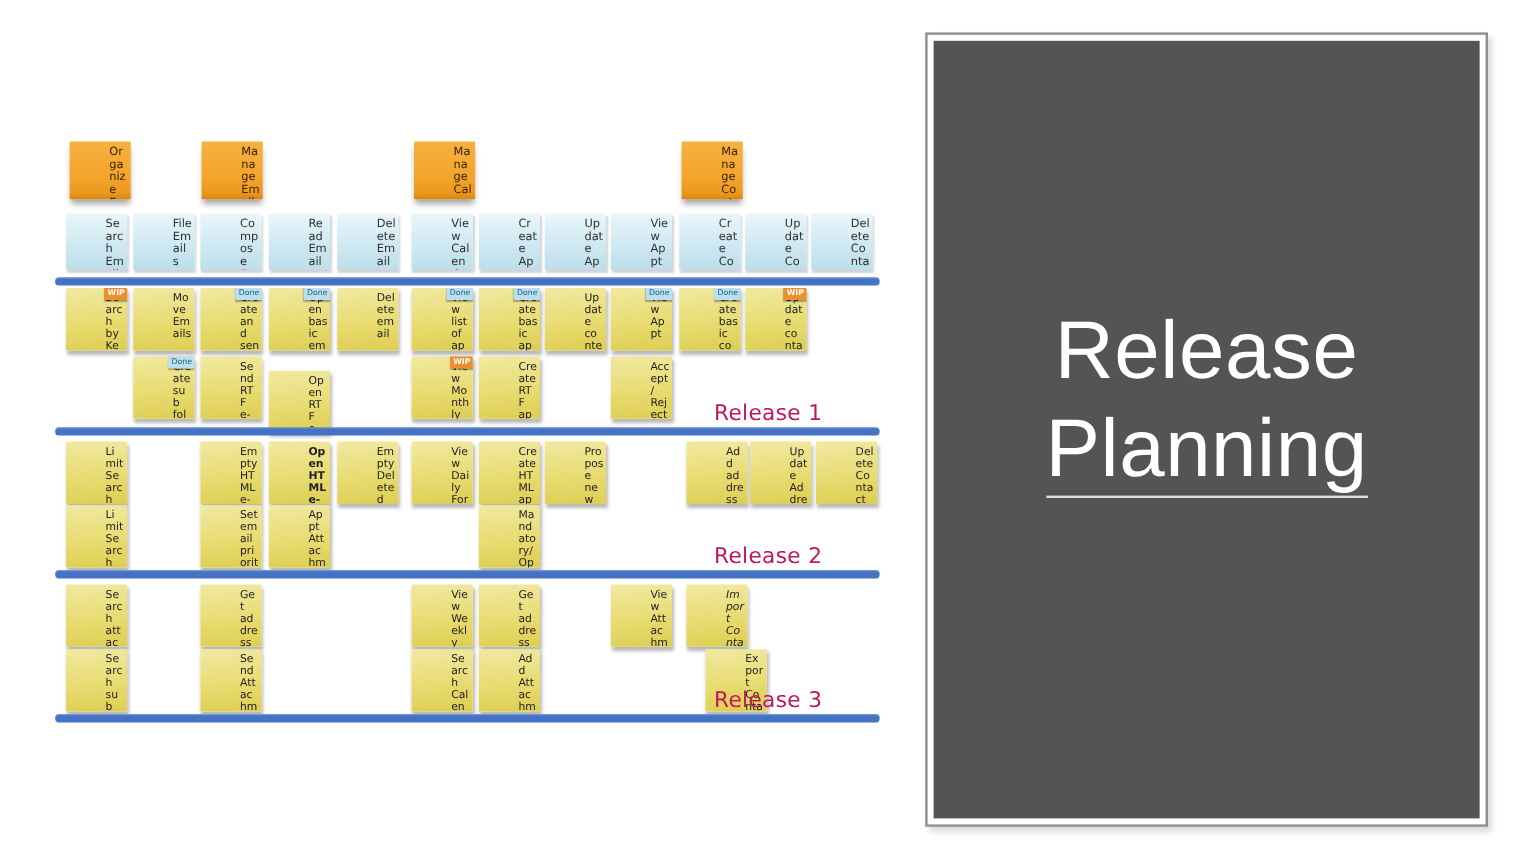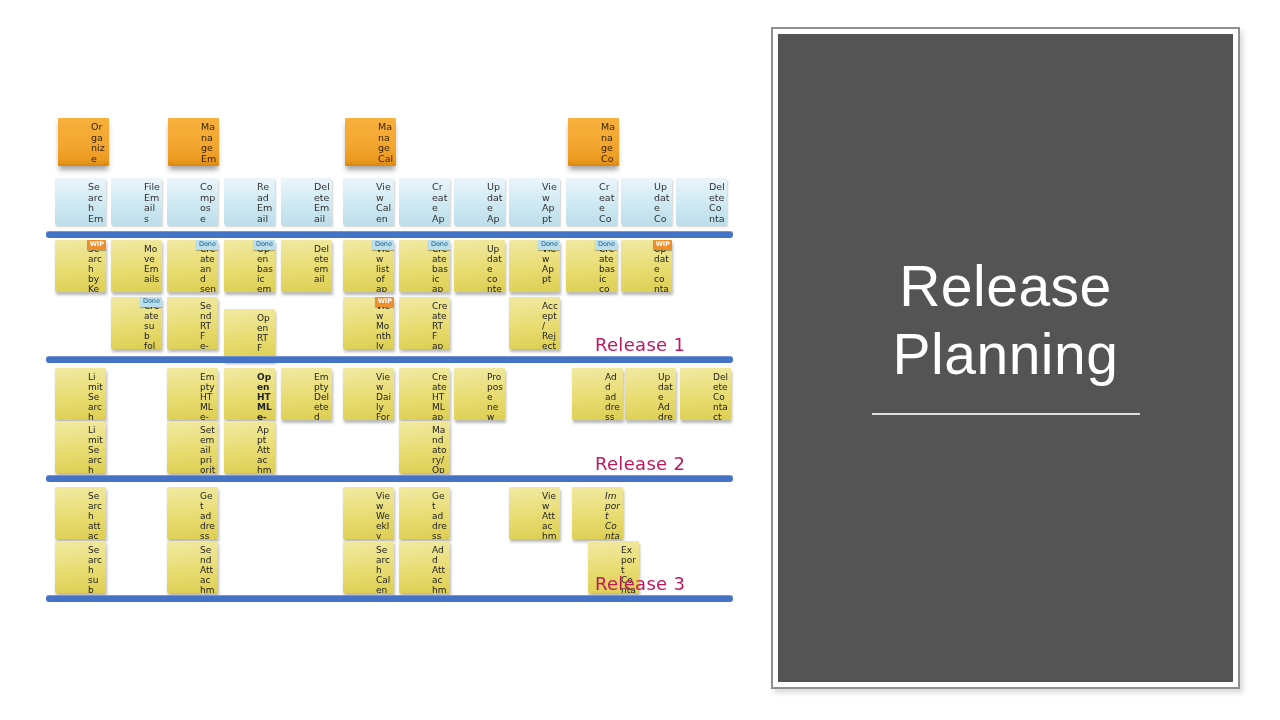--- a/index.html
+++ b/index.html
@@ -63,21 +63,21 @@
   
   .title-frame{
     position:absolute;left:771px;top:27px;width:469px;height:662px;
     box-sizing:border-box;border:2px solid #8f8f8f;background:#ffffff;
     box-shadow:3px 4px 5px rgba(0,0,0,0.14);
   }
   .title-panel{position:absolute;inset:5px;background:var(--panel-bg);}
   .slide-title{
     position:absolute;left:0;top:218px;width:100%;text-align:center;
     font-family:"Liberation Sans",sans-serif;font-weight:300;
-    font-size:57px;line-height:1.2;color:#ffffff;letter-spacing:0.5px;
+    font-size:68px;line-height:1.2;color:#ffffff;letter-spacing:0.5px;
   }
   .title-underline{
     position:absolute;left:50%;top:379px;transform:translateX(-50%);
     width:268px;height:2px;background:#dedede;
   }
 </style>
 </head>
 <body>
 
 <div class="slide">

